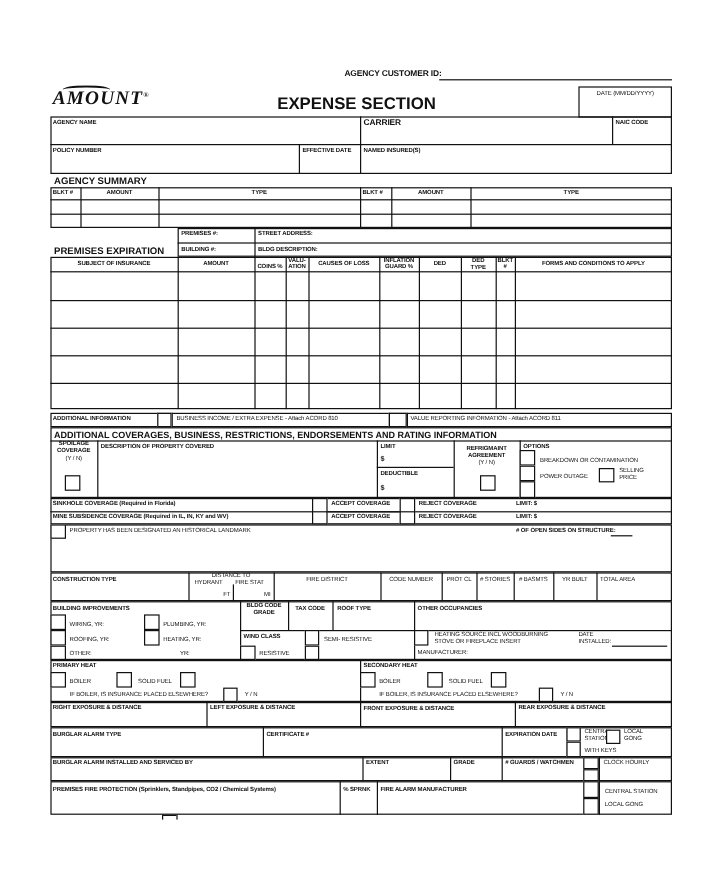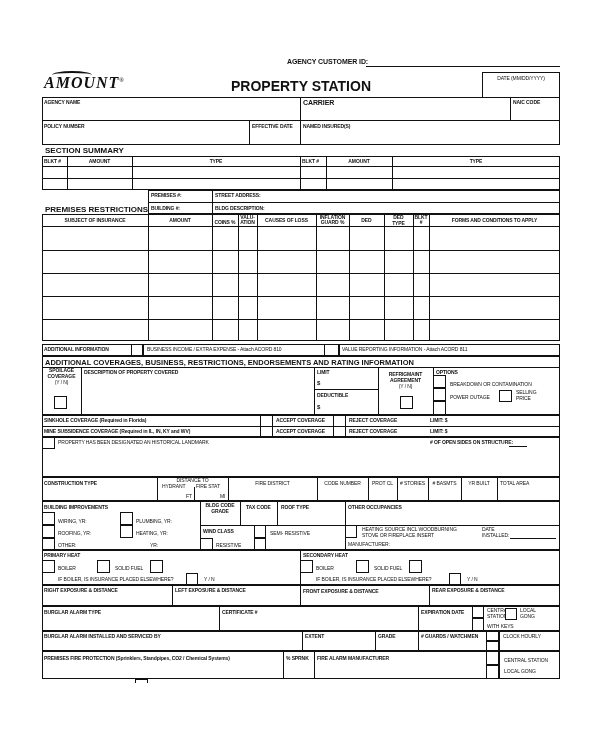--- a/index.html
+++ b/index.html
@@ -17,53 +17,53 @@
 .logo{font-family:"Liberation Serif",serif;font-style:italic;font-weight:bold;font-size:16px;letter-spacing:1px}
 .ul{position:absolute;height:1px;background:#111}
 </style>
 </head>
 <body>
 
 <div class="abs lbl" style="left:287px;top:58px;font-size:7px">AGENCY CUSTOMER ID:</div>
 <div class="ul" style="left:366px;top:66px;width:194px"></div>
 <div class="abs logo" style="left:44px;top:74px"><span>AMOUNT</span><sup style="font-size:6px">®</sup></div>
 <div class="abs" style="left:52px;top:71px;width:40px;height:8px;border-top:2px solid #111;border-radius:50% 50% 0 0"></div>
-<div class="abs title" style="left:231px;top:78px">PROPERTY STATION</div>
+<div class="abs title" style="left:231px;top:78px">EXPENSE SECTION</div>
 <div class="box" style="left:482px;top:72px;width:78px;height:26px"></div>
 <div class="abs lbl n c" style="left:482px;top:76px;width:78px">DATE (MM/DD/YYYY)</div>
 
 <div class="box" style="left:42px;top:97px;width:518px;height:48px;border-width:1.5px"></div>
 <div class="hl" style="left:42px;top:120px;width:518px"></div>
 <div class="vl" style="left:300px;top:97px;height:48px"></div>
 <div class="vl" style="left:510px;top:97px;height:23px"></div>
 <div class="vl" style="left:249px;top:120px;height:25px"></div>
 <div class="abs lbl" style="left:44px;top:100px">AGENCY NAME</div>
 <div class="abs lbl" style="left:303px;top:99px;font-size:7px">CARRIER</div>
 <div class="abs lbl" style="left:513px;top:100px">NAIC CODE</div>
 <div class="abs lbl" style="left:44px;top:124px">POLICY NUMBER</div>
 <div class="abs lbl" style="left:252px;top:124px">EFFECTIVE DATE</div>
 <div class="abs lbl" style="left:303px;top:124px">NAMED INSURED(S)</div>
 
-<div class="abs sect" style="left:45px;top:146px">SECTION SUMMARY</div>
+<div class="abs sect" style="left:45px;top:146px">AGENCY SUMMARY</div>
 <div class="box" style="left:42px;top:156px;width:518px;height:34px"></div>
 <div class="hl" style="left:42px;top:166px;width:518px"></div>
 <div class="hl" style="left:42px;top:178px;width:518px"></div>
 <div class="vl" style="left:67px;top:156px;height:34px"></div>
 <div class="vl" style="left:132px;top:156px;height:34px"></div>
 <div class="vl" style="left:300px;top:156px;height:34px"></div>
 <div class="vl" style="left:326px;top:156px;height:34px"></div>
 <div class="vl" style="left:392px;top:156px;height:34px"></div>
 <div class="abs lbl" style="left:44px;top:159px">BLKT #</div>
 <div class="abs lbl c" style="left:67px;top:159px;width:65px">AMOUNT</div>
 <div class="abs lbl c" style="left:132px;top:159px;width:168px">TYPE</div>
 <div class="abs lbl" style="left:302px;top:159px">BLKT #</div>
 <div class="abs lbl c" style="left:326px;top:159px;width:66px">AMOUNT</div>
 <div class="abs lbl c" style="left:392px;top:159px;width:168px">TYPE</div>
 
-<div class="abs sect" style="left:45px;top:205px">PREMISES RESTRICTIONS</div>
+<div class="abs sect" style="left:45px;top:205px">PREMISES EXPIRATION</div>
 <div class="box" style="left:148px;top:190px;width:412px;height:24px"></div>
 <div class="hl" style="left:148px;top:202px;width:412px"></div>
 <div class="vl" style="left:212px;top:190px;height:24px"></div>
 <div class="abs lbl" style="left:151px;top:193px">PREMISES #:</div>
 <div class="abs lbl" style="left:215px;top:193px">STREET ADDRESS:</div>
 <div class="abs lbl" style="left:151px;top:206px">BUILDING #:</div>
 <div class="abs lbl" style="left:215px;top:206px">BLDG DESCRIPTION:</div>
 
 <div class="box" style="left:42px;top:214px;width:518px;height:127px;border-width:1.5px"></div>
 <div class="hl" style="left:42px;top:226px;width:518px"></div>

